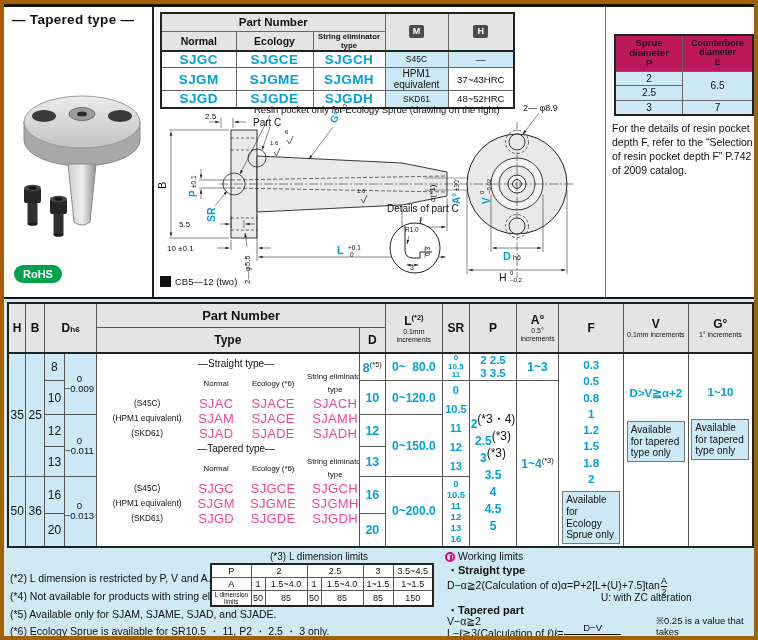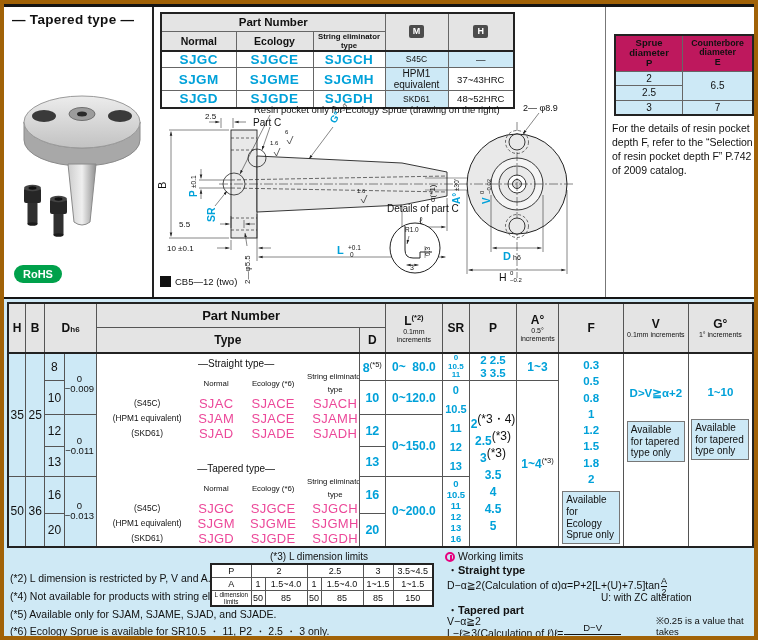--- a/index.html
+++ b/index.html
@@ -415,21 +415,21 @@
             <div class="gm">(HPM1 equivalent)</div>
             <div class="gp">SJAM</div>
             <div class="gp">SJACE</div>
             <div class="gp">SJAMH</div>
             <div class="gm">(SKD61)</div>
             <div class="gp">SJAD</div>
             <div class="gp">SJADE</div>
             <div class="gp">SJADH</div>
           </div>
         </div>
-        <div class="tblock" style="top:108px">
+        <div class="tblock" style="top:88px">
           <div class="tb-title">—Tapered type—</div>
           <div class="tb-grid">
             <div></div>
             <div class="gh">Normal</div>
             <div class="gh">Ecology (*6)</div>
             <div class="gh">String eliminator type</div>
             <div class="gm">(S45C)</div>
             <div class="gp">SJGC</div>
             <div class="gp">SJGCE</div>
             <div class="gp">SJGCH</div>

